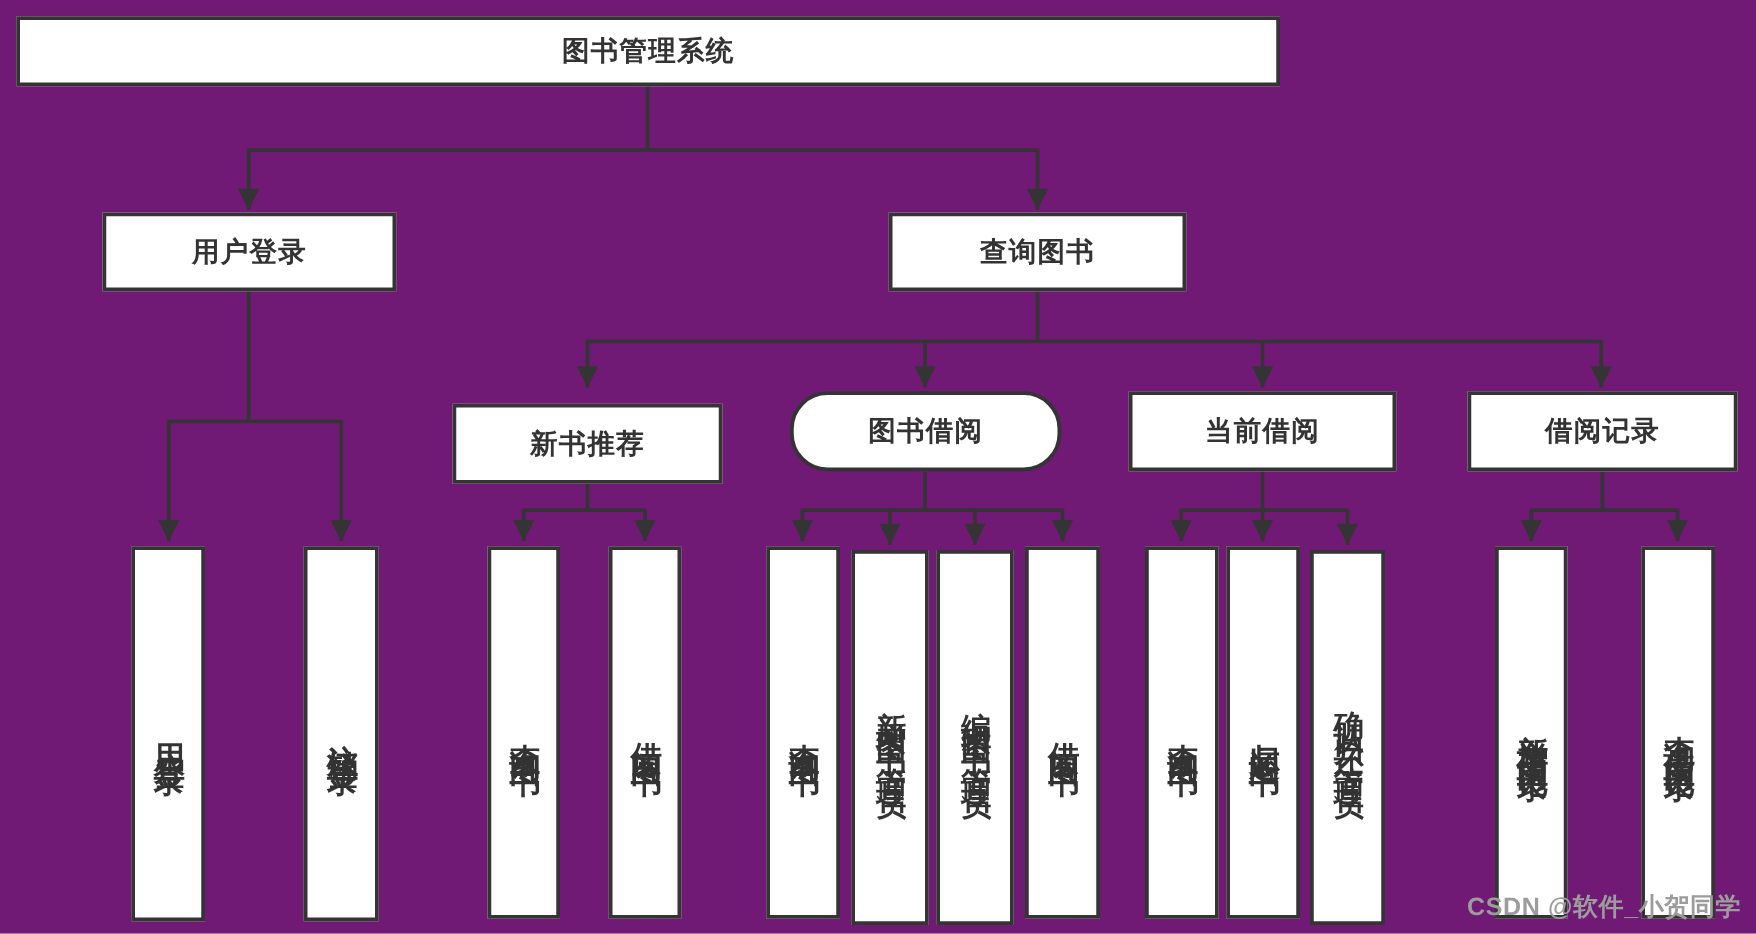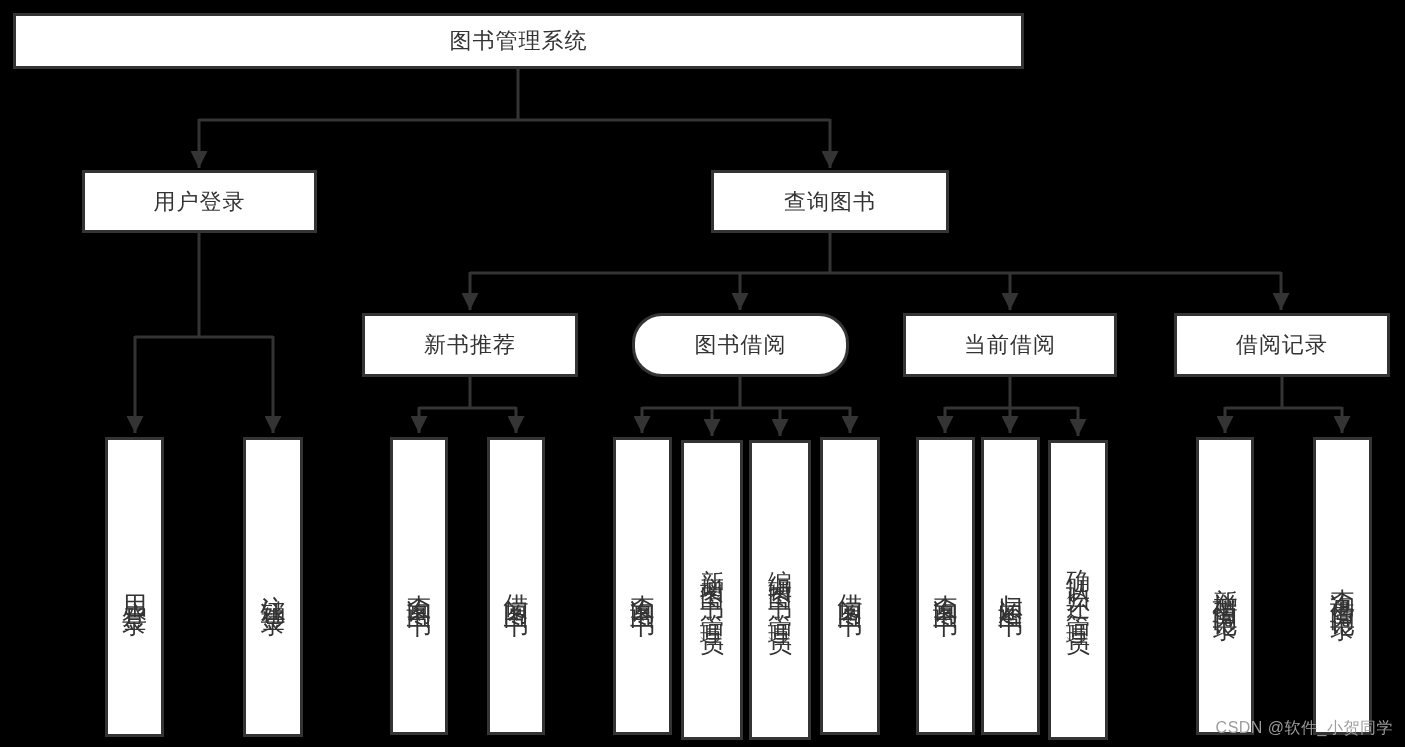--- a/index.html
+++ b/index.html
@@ -1,54 +1,54 @@
 <!DOCTYPE html>
 <html><head>
 <meta charset="utf-8">
 <style>
   html,body{margin:0;padding:0;background:#ffffff;}
   .canvas{
-    position:relative;width:1405px;height:747px;background:#000000;overflow:hidden;
-    font-family:"Liberation Sans",sans-serif;color:#333333;
+    position:relative;width:1405px;height:747px;background:#701a75;overflow:hidden;
+    font-family:"Liberation Sans",sans-serif;color:#333333;font-weight:bold;
   }
   .wires{position:absolute;left:0;top:0;width:1405px;height:747px;}
   .node{
     position:absolute;background:#ffffff;border:3px solid #343434;box-sizing:border-box;
     display:flex;align-items:center;justify-content:center;
   }
   .hbox{font-size:22px;letter-spacing:1px;white-space:nowrap;}
   .vbox{
     writing-mode:vertical-rl;text-orientation:mixed;
     font-size:25px;letter-spacing:6px;line-height:1;
   }
   .vbox.adm{font-size:24px;letter-spacing:9px;}
   
   .b-root {left:13px; top:13px; width:1011px; height:56px;}
   .b-login{left:82px;  top:170px;width:235px; height:63px;}
   .b-mgmt {left:711px; top:170px;width:238px; height:63px;}
-  .b-g0   {left:362px; top:313px;width:216px; height:64px;}
+  .b-g0   {left:362px; top:323px;width:216px; height:64px;}
   .b-g1   {left:632px; top:313px;width:217px; height:64px;border-radius:30px;}
   .b-g2   {left:903px; top:313px;width:214px; height:64px;}
   .b-g3   {left:1174px;top:313px;width:216px; height:64px;}
   
   .v-login0{left:105px; top:437px;width:59px;height:300px;}
   .v-login1{left:243px; top:437px;width:60px;height:300px;}
   .v-a0{left:390px; top:437px;width:58px;height:298px;}
   .v-a1{left:487px; top:437px;width:58px;height:298px;}
   .v-b0{left:613px; top:437px;width:59px;height:298px;}
   .v-b1{left:681px; top:440px;width:62px;height:300px;}
   .v-b2{left:749px; top:440px;width:62px;height:300px;}
   .v-b3{left:820px; top:437px;width:60px;height:298px;}
   .v-c0{left:916px; top:437px;width:59px;height:298px;}
   .v-c1{left:981px; top:437px;width:59px;height:298px;}
   .v-c2{left:1048px;top:440px;width:60px;height:300px;}
   .v-d0{left:1196px;top:437px;width:58px;height:298px;}
   .v-d1{left:1313px;top:437px;width:59px;height:298px;}
   .watermark{
-    position:absolute;right:12px;bottom:8px;font-size:16px;color:#9c9c9c;
+    position:absolute;right:12px;bottom:8px;font-size:20px;color:#9c9c9c;
     letter-spacing:0.5px;white-space:nowrap;z-index:5;
   }
 </style>
 </head>
 <body>
 
 <div class="canvas">
 
   <svg class="wires" width="1405" height="747" viewBox="0 0 1405 747" fill="none" stroke="#343434" stroke-width="3">
     <defs>

